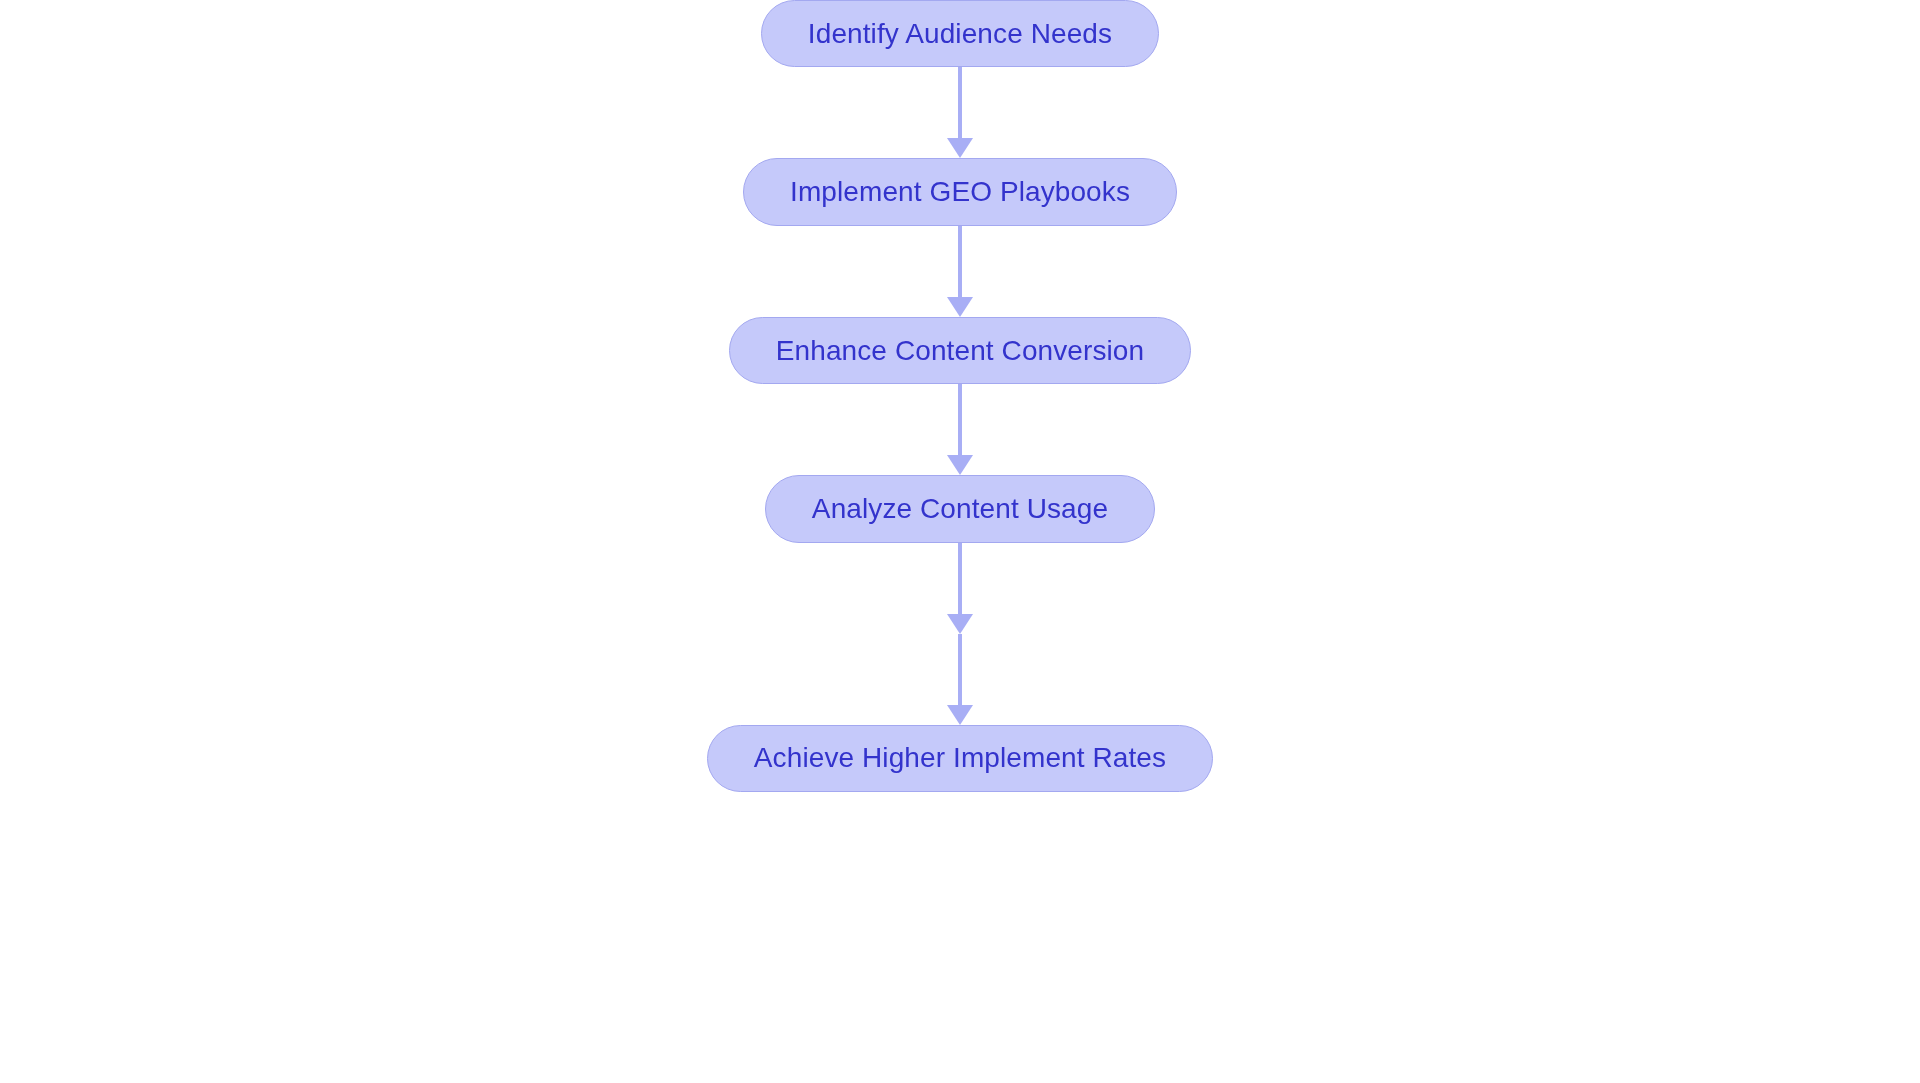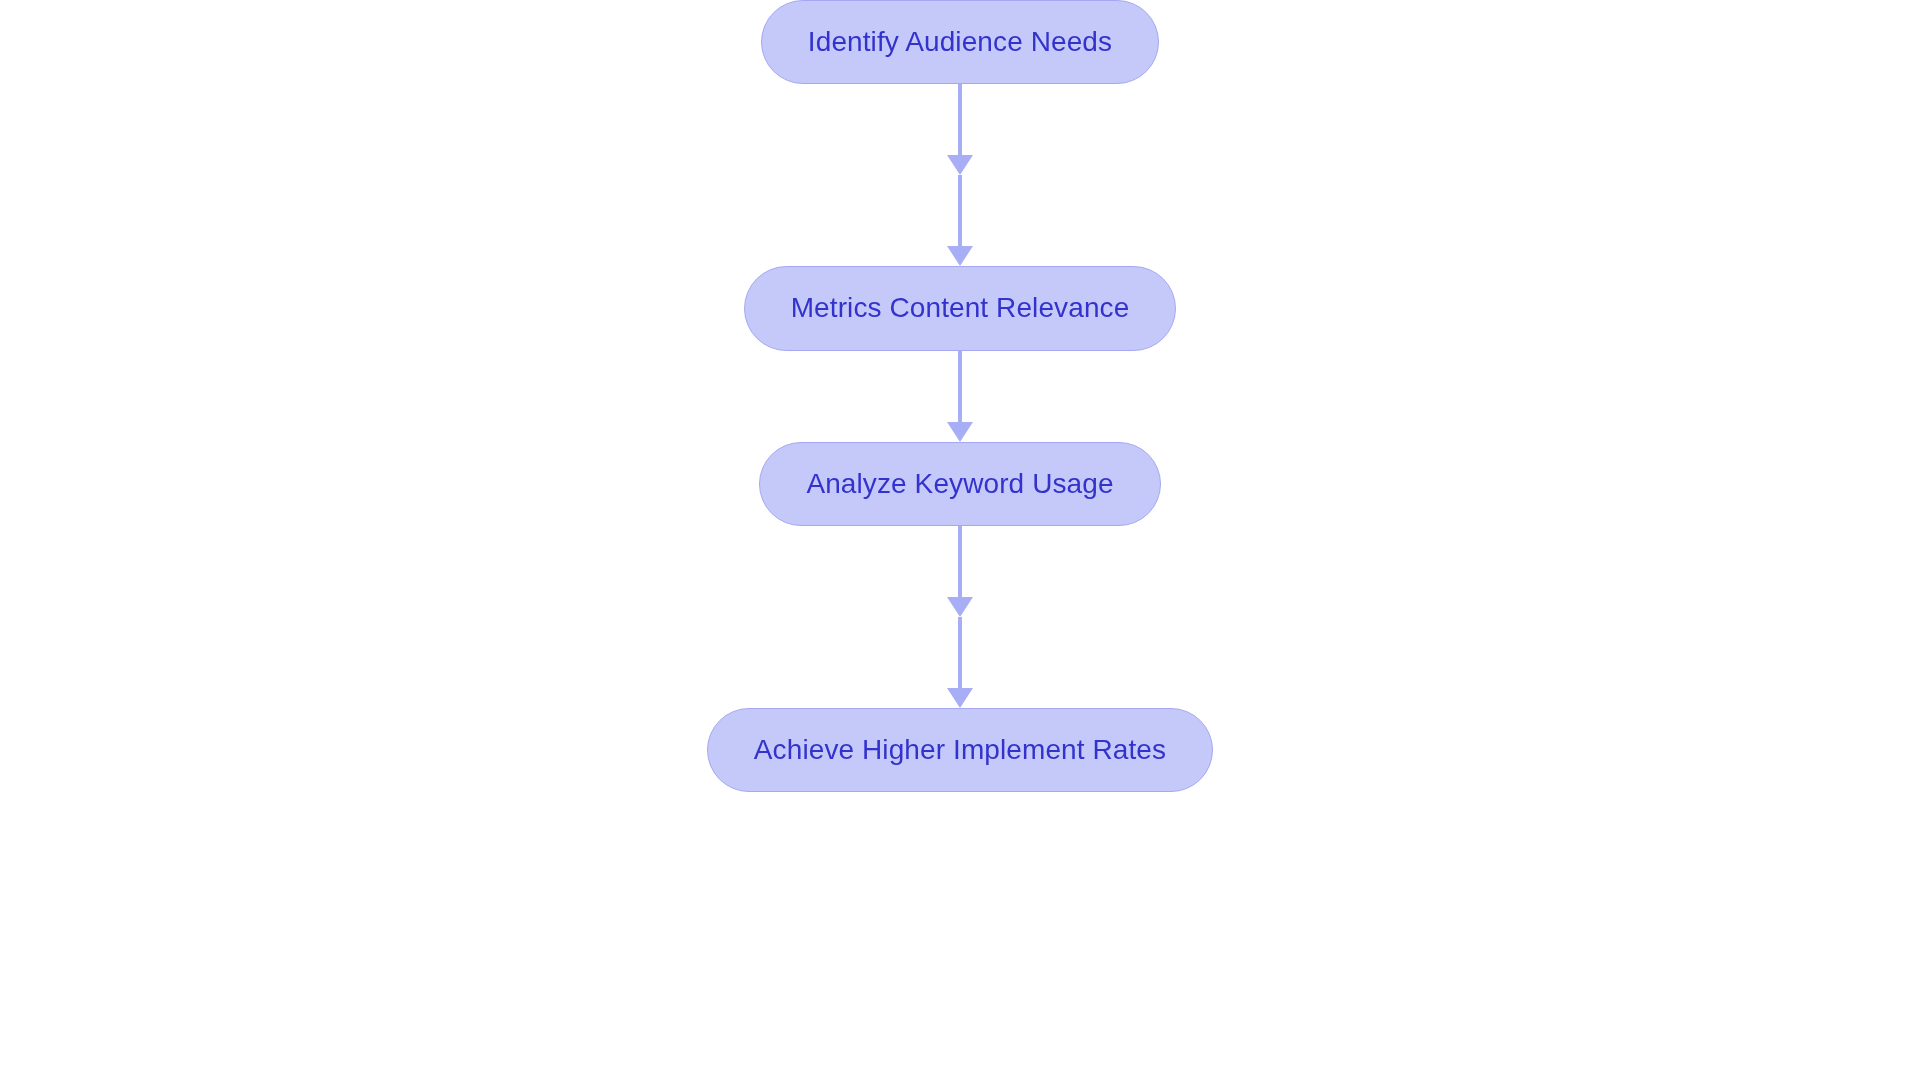--- a/index.html
+++ b/index.html
@@ -93,37 +93,40 @@
 
     <div class="node">
       <span class="node-label">Identify Audience Needs</span>
     </div>
 
     <div class="connector">
       <div class="connector-line"></div>
       <div class="connector-arrowhead"></div>
     </div>
 
-
-    <div class="connector">
-      <div class="connector-line"></div>
-      <div class="connector-arrowhead"></div>
-    </div>
-
     <div class="node">
-      <span class="node-label">Metrics Content Relevance</span>
+      <span class="node-label">Implement GEO Playbooks</span>
     </div>
 
     <div class="connector">
       <div class="connector-line"></div>
       <div class="connector-arrowhead"></div>
     </div>
 
     <div class="node">
-      <span class="node-label">Analyze Keyword Usage</span>
+      <span class="node-label">Enhance Content Conversion</span>
+    </div>
+
+    <div class="connector">
+      <div class="connector-line"></div>
+      <div class="connector-arrowhead"></div>
+    </div>
+
+    <div class="node">
+      <span class="node-label">Analyze Content Usage</span>
     </div>
 
     <div class="connector">
       <div class="connector-line"></div>
       <div class="connector-arrowhead"></div>
     </div>
 
 
     <div class="connector">
       <div class="connector-line"></div>

